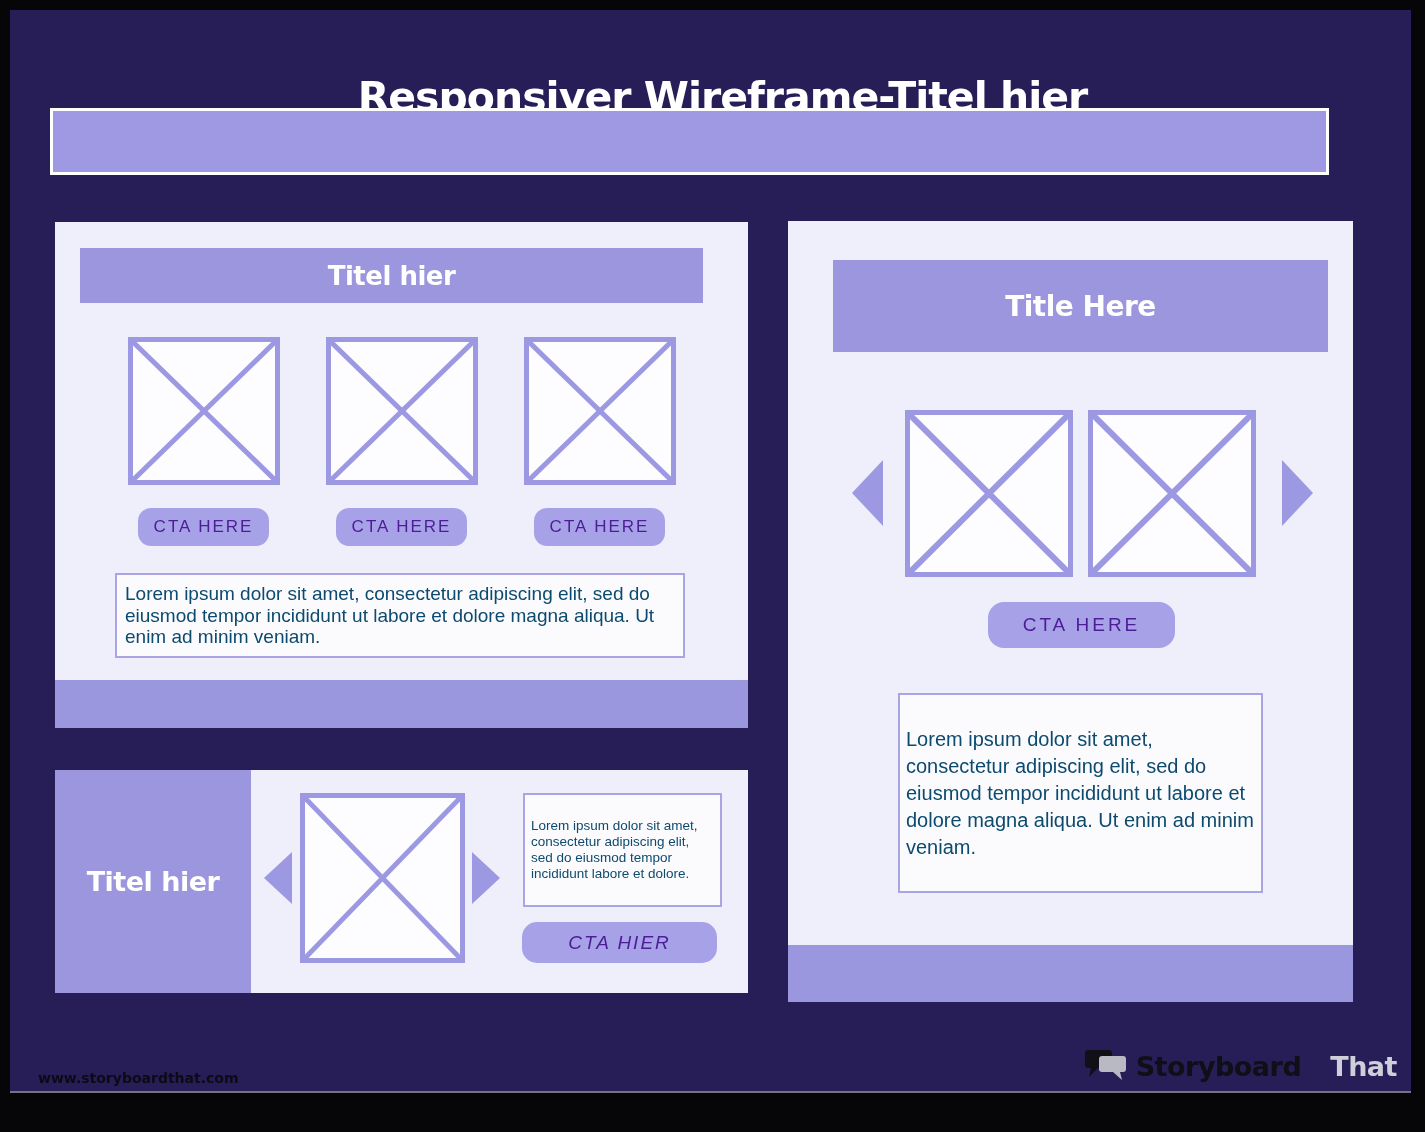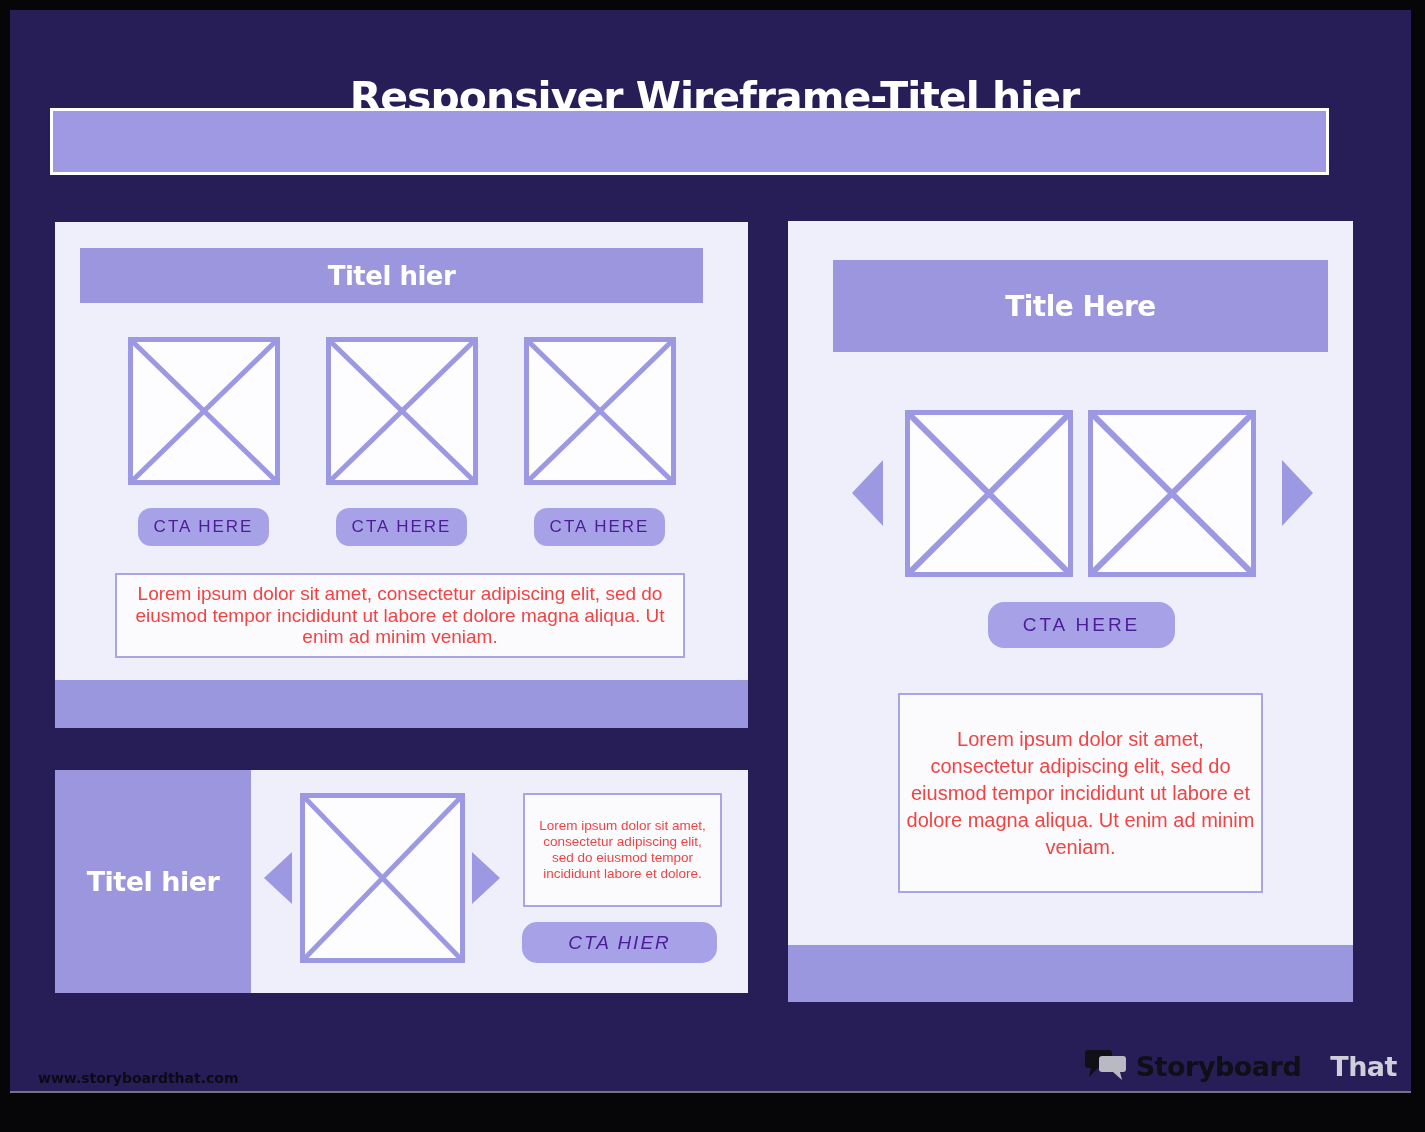--- a/index.html
+++ b/index.html
@@ -7,21 +7,21 @@
     width:1425px;height:1132px;position:relative;overflow:hidden;
     background:#060608;
     font-family:"Liberation Sans", sans-serif;
   }
   .frame{
     position:absolute;left:10px;top:10px;width:1401px;height:1081px;
     background:#271e58;border-bottom:2px solid #75747e;
   }
   
   .page-title{
-    position:absolute;top:36px;left:4px;width:100%;text-align:center;
+    position:absolute;top:36px;left:12px;width:100%;text-align:center;
     color:#ffffff;font-family:"DejaVu Sans", sans-serif;font-weight:bold;
     font-size:41px;letter-spacing:-1px;
   }
   
   .top-banner{
     position:absolute;left:40px;top:98px;width:1279px;height:67px;
     box-sizing:border-box;background:#9e99e2;border:3px solid #ffffff;
   }
   
   .panel{position:absolute;background:#efeefb;}
@@ -41,22 +41,22 @@
   .imgbox line{stroke:#9d98e2;stroke-width:5;}
   
   .cta{
     background:#a7a2e8;color:#4c1d95;border:none;border-radius:13px;
     display:flex;align-items:center;justify-content:center;
     font-family:"Liberation Sans", sans-serif;letter-spacing:2px;cursor:pointer;
   }
   
   .textbox{
     box-sizing:border-box;background:#fbfbfe;border:2px solid #a9a4e4;
-    display:flex;align-items:center;justify-content:center;text-align:center;
-    color:#ef4444;
+    display:flex;align-items:center;justify-content:center;text-align:left;
+    color:#0c4a6e;
   }
   
   .arrow{width:0;height:0;}
   .arrow-left{border-top:26px solid transparent;border-bottom:26px solid transparent;border-right:28px solid #9d98e2;}
   .arrow-right{border-top:26px solid transparent;border-bottom:26px solid transparent;border-left:28px solid #9d98e2;}
   .arrow-big-left{border-top:33px solid transparent;border-bottom:33px solid transparent;border-right:31px solid #9d98e2;}
   .arrow-big-right{border-top:33px solid transparent;border-bottom:33px solid transparent;border-left:31px solid #9d98e2;}
   
   .cards-row{position:absolute;left:0;top:115px;width:100%;display:flex;justify-content:center;gap:46px;}
   .card{display:flex;flex-direction:column;align-items:center;}

